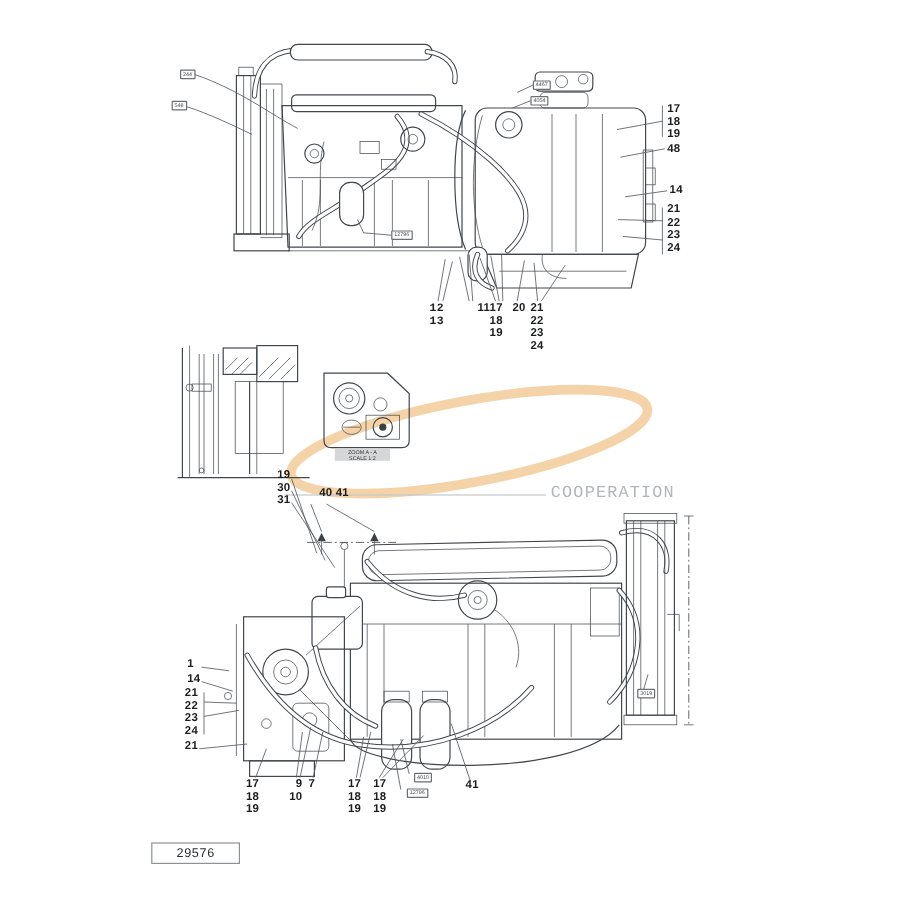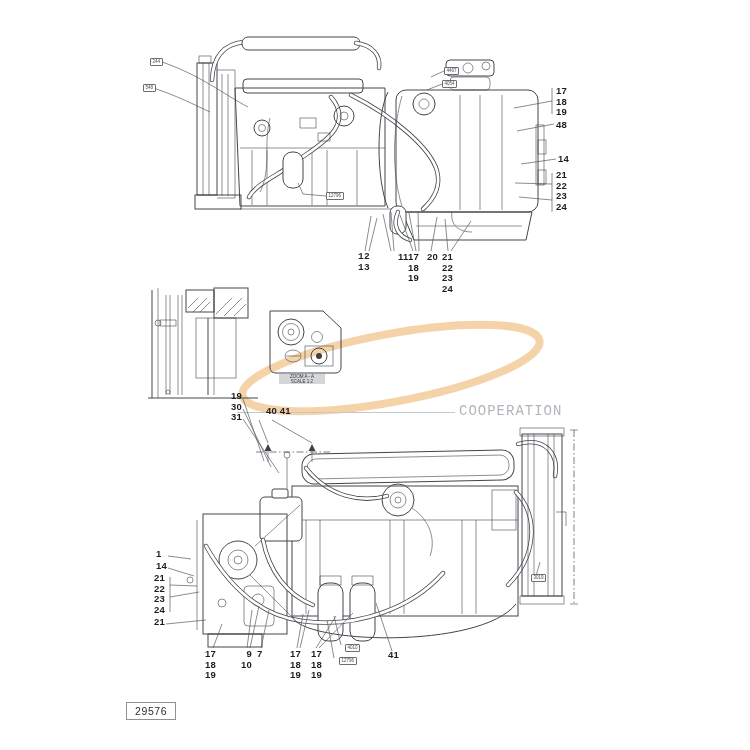--- a/index.html
+++ b/index.html
@@ -24,21 +24,21 @@
   #art .dark{fill:#3C4145;stroke:none;}
   
   #labels{position:absolute;inset:0;}
   .callout{position:absolute;font-size:9.5px;font-weight:700;color:#1B1D1F;
            line-height:10.5px;white-space:pre-line;letter-spacing:.2px;text-align:right;}
   .refbox{position:absolute;font-size:4.5px;line-height:6px;color:#4A4F54;background:#fdfdfd;
           border:.5px solid #6A6F74;border-radius:1px;padding:0 1.5px;white-space:nowrap;}
   .inset-caption{position:absolute;left:279px;top:374px;width:46px;text-align:center;
                  font-size:4.5px;line-height:5px;color:#33373b;background:#d4d6d8;}
   .figbox{position:absolute;left:126px;top:702px;border:1.2px solid #8e9296;color:#2b2e31;
-          font-size:10.5px;letter-spacing:.6px;padding:2px 8px;background:#fff;}
+          font-size:10.5px;letter-spacing:.6px;padding:2px 20px;background:#fff;}
 </style>
 </head>
 <body>
 
 <div id="canvas">
 
   <div id="watermark">
     <svg width="750" height="750">
       <ellipse cx="391" cy="368" rx="151" ry="34" fill="none" stroke="#F3C792" stroke-width="8" transform="rotate(-10.5 391 368)"></ellipse>
     </svg>

